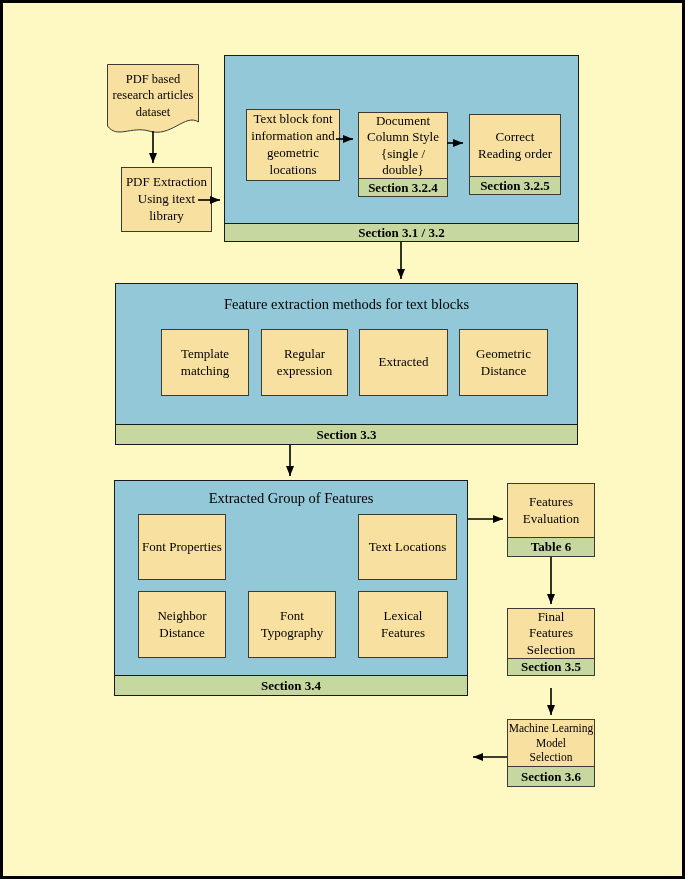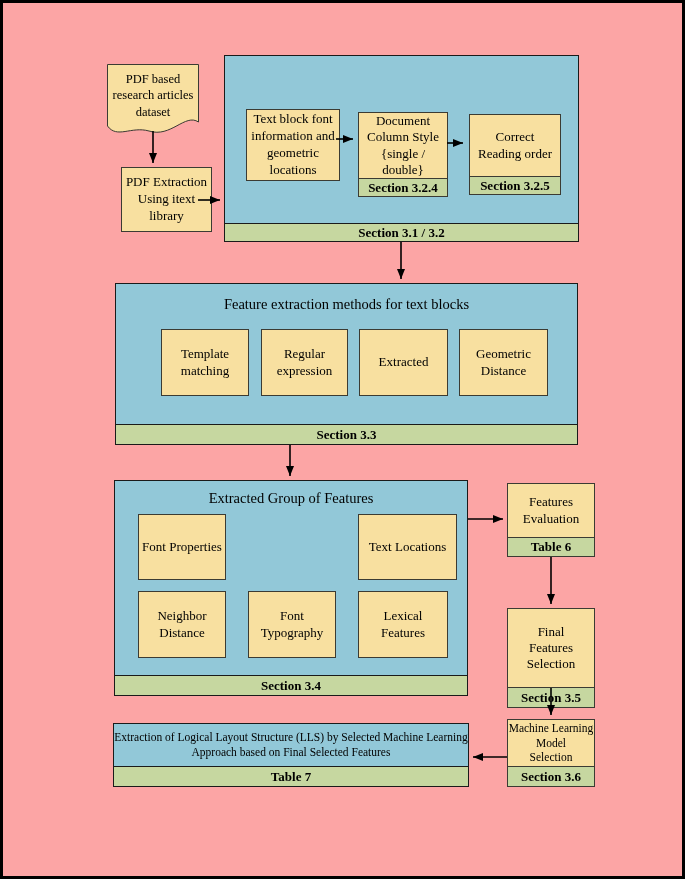--- a/index.html
+++ b/index.html
@@ -1,20 +1,20 @@
 <!DOCTYPE html>
 <html><head>
 <meta charset="utf-8">
 <style>
   html, body { margin: 0; padding: 0; background: #ffffff; }
   .page {
     position: relative;
     width: 685px;
     height: 879px;
-    background: #fca5a5;
+    background: #fef9c3;
     font-family: "Liberation Serif", "DejaVu Serif", serif;
     color: #000;
     overflow: hidden;
   }
   .frame {
     position: absolute; inset: 0;
     border: 3px solid #000;
     pointer-events: none;
     z-index: 50;
   }
@@ -182,39 +182,34 @@
 
     <div class="cfooter" style="height:20px;">Section 3.4</div>
   </div>
 
   <div class="cell" style="left:507px; top:483px; width:88px; height:74px;">
     <div class="cell-body">Features
 Evaluation</div>
     <div class="cell-footer" style="height:18px;">Table 6</div>
   </div>
 
-  <div class="cell" style="left:507px; top:608px; width:88px; height:100px;">
+  <div class="cell" style="left:507px; top:608px; width:88px; height:68px;">
     <div class="cell-body">Final
 Features
 Selection</div>
     <div class="cell-footer" style="height:19px;">Section 3.5</div>
   </div>
 
   <div class="cell" style="left:507px; top:719px; width:88px; height:68px;">
     <div class="cell-body small">Machine Learning
 Model
 Selection</div>
     <div class="cell-footer" style="height:19px;">Section 3.6</div>
   </div>
 
-  <div class="cell" style="left:113px; top:723px; width:356px; height:64px; border-color:#1a1a1a;">
-    <div class="cell-body blue small">Extraction of Logical Layout Structure (LLS) by Selected Machine Learning
-Approach based on Final Selected Features</div>
-    <div class="cell-footer" style="height:19px; border-top-color:#1a1a1a;">Table 7</div>
-  </div>
 
   <svg class="arrows" width="685" height="879" viewBox="0 0 685 879">
     <defs>
       <marker id="ah" markerUnits="userSpaceOnUse" markerWidth="11" markerHeight="9" refX="10" refY="4" orient="auto">
         <path d="M0,0 L10,4 L0,8 Z" fill="#000"></path>
       </marker>
     </defs>
     <g stroke="#000" stroke-width="1.6" fill="none">
       <path d="M153,131 L153,163" marker-end="url(#ah)"></path>
       <path d="M198,200 L220,200" marker-end="url(#ah)"></path>

